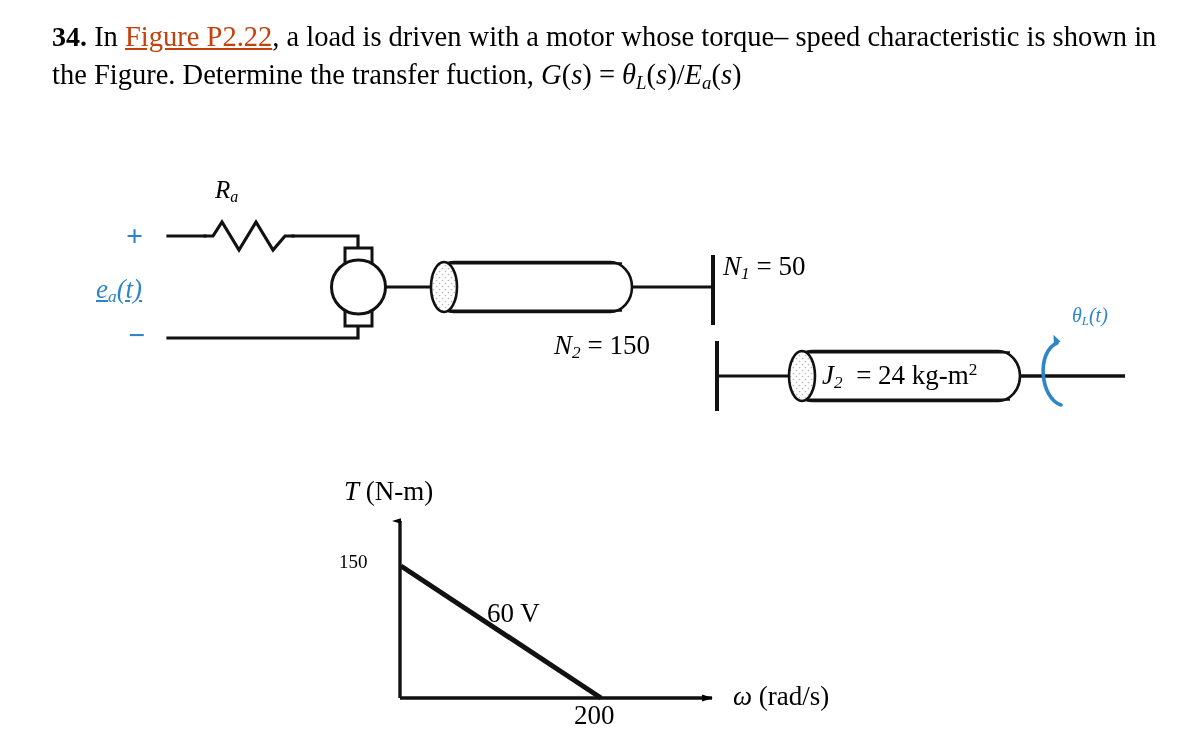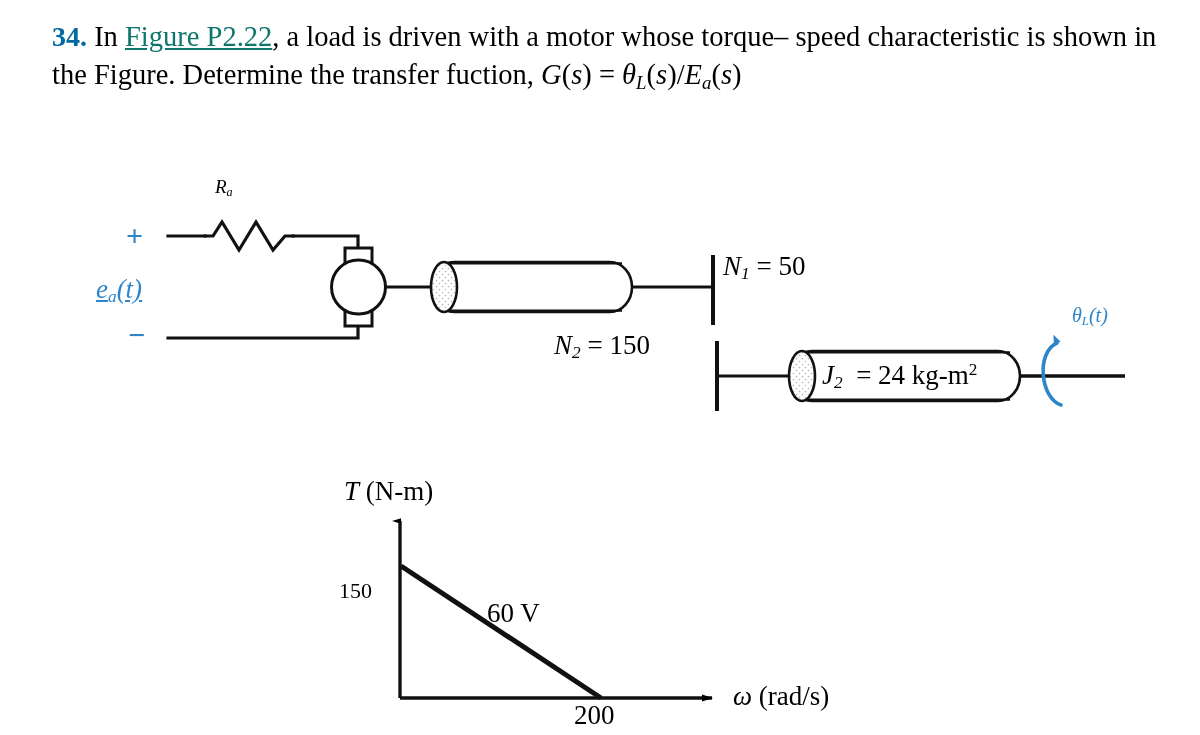--- a/index.html
+++ b/index.html
@@ -20,26 +20,26 @@
   #problem-statement {
     position: absolute;
     left: 52px;
     top: 18px;
     width: 1110px;
     font-size: 28.5px;
     line-height: 1.33;
     color: #000000;
   }
   .q-number {
-    color: #0369a1;
+    color: #000000;
     font-weight: bold;
     font-size: 28px;
   }
   .fig-link {
-    color: #0f766e;
+    color: #c2410c;
     text-decoration: underline;
     text-underline-offset: 2px;
   }
   .mi { font-style: italic; }
   .sub {
     font-size: 0.66em;
     vertical-align: -0.28em;
     font-style: italic;
   }
 
@@ -155,36 +155,36 @@
       <line x1="401" y1="566" x2="601" y2="698" stroke="#111111" stroke-width="5"></line>
     </g>
   </svg>
 
   <div class="lbl lbl-blue" style="left:126px; top:219px; font-size:30px; font-weight:600;">+</div>
 
   <div class="lbl lbl-blue" style="left:128px; top:318px; font-size:30px; font-weight:600;">−</div>
 
   <div class="lbl lbl-blue" style="left:96px; top:274px; font-size:27px;text-decoration:underline;"><span class="it">e</span><span class="sb">a</span><span class="it">(t)</span></div>
 
-  <div class="lbl" style="left:215px; top:176px; font-size:19px;text-align:right;"><span class="it">R</span><span class="sb">a</span></div>
+  <div class="lbl" style="left:215px; top:176px; font-size:25px;text-align:right;"><span class="it">R</span><span class="sb">a</span></div>
 
 
   <div class="lbl" style="left:723px; top:251px; font-size:27px;"><span class="it">N</span><span class="sb">1</span> = 50</div>
 
 
   <div class="lbl" style="left:554px; top:330px; font-size:27px;"><span class="it">N</span><span class="sb">2</span> = 150</div>
 
 
   <div class="lbl" style="left:822px; top:360px; font-size:27px;"><span class="it">J</span><span class="sb">2</span> &nbsp;= 24 kg-m<span class="sup">2</span></div>
 
   <div class="lbl lbl-blue" style="left:1072px; top:304px; font-size:20px;"><span class="it">θ</span><span class="sb">L</span><span class="it">(t)</span></div>
 
   <div class="lbl" style="left:344px; top:476px; font-size:27px;"><span class="it">T</span> (N-m)</div>
 
-  <div class="lbl" style="left:339px; top:551px; font-size:22px;margin-top:27px;">150</div>
+  <div class="lbl" style="left:339px; top:551px; font-size:19px;">150</div>
 
   <div class="lbl" style="left:574px; top:700px; font-size:27px;">200</div>
 
   <div class="lbl" style="left:487px; top:598px; font-size:27px;">60 V</div>
 
   <div class="lbl" style="left:733px; top:681px; font-size:27px;"><span class="it">ω</span> (rad/s)</div>
 
 </div>
 
 </body></html>

